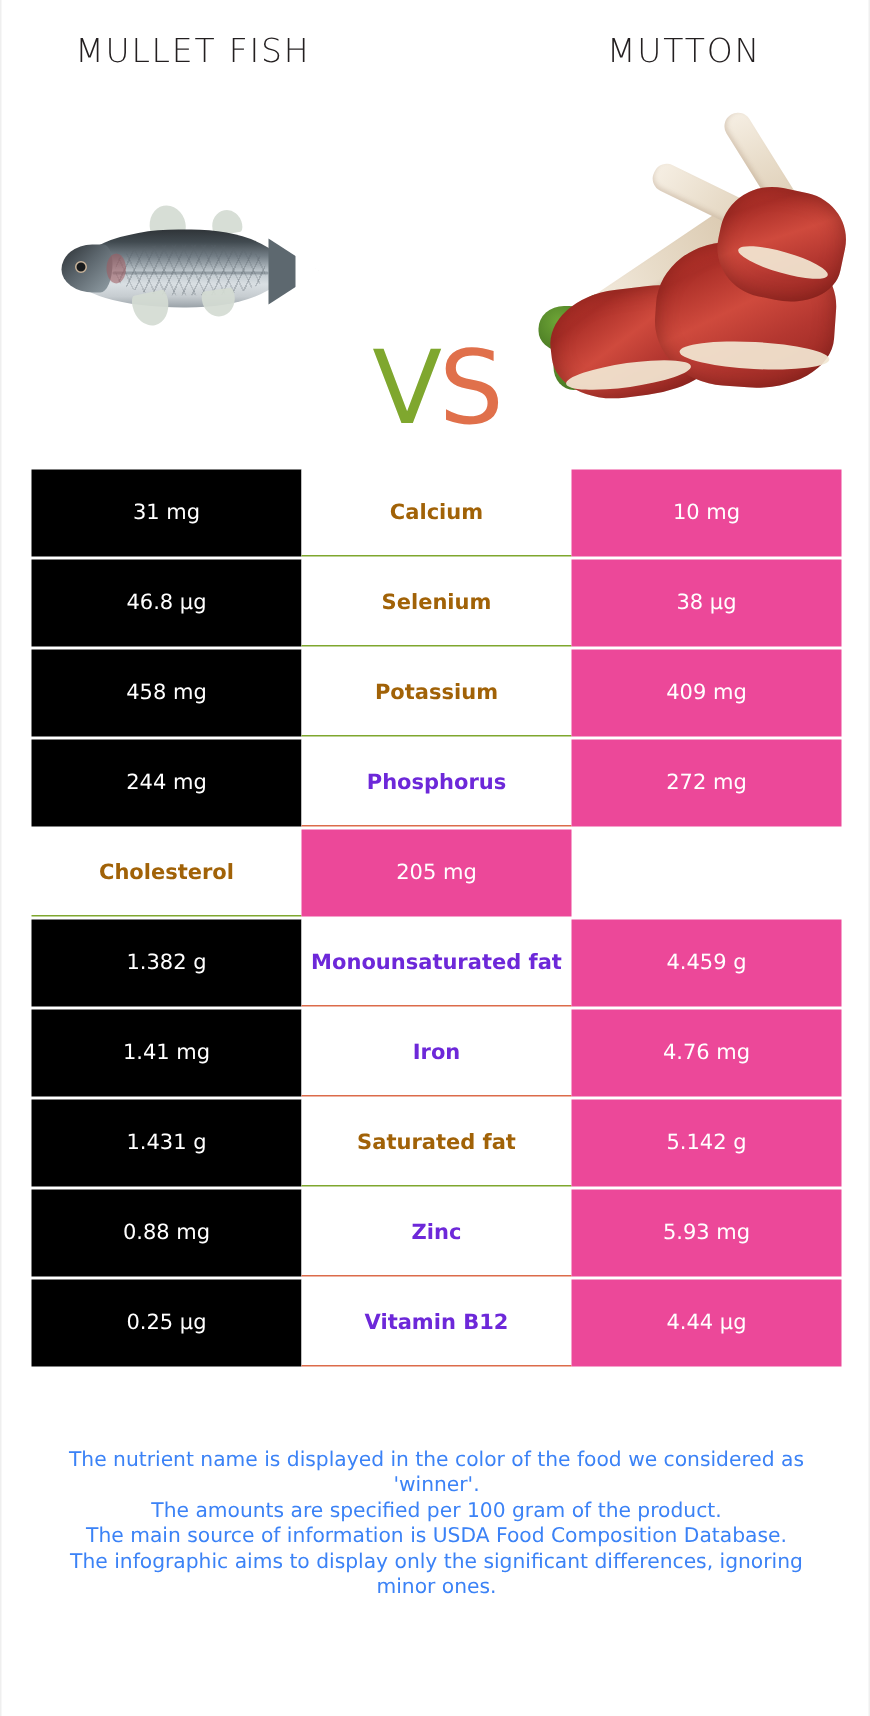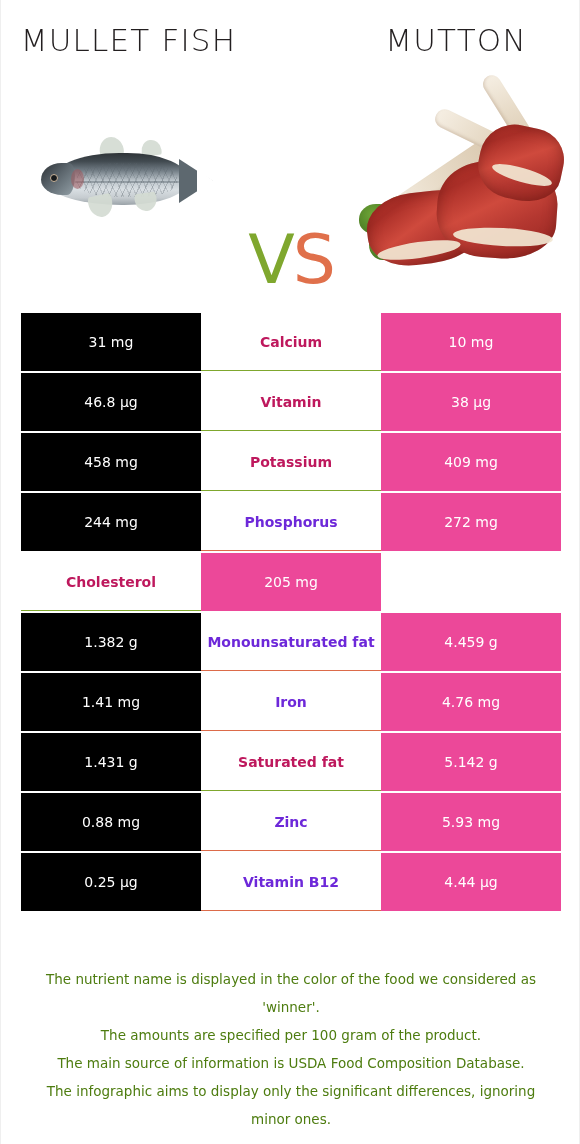--- a/index.html
+++ b/index.html
@@ -25,21 +25,21 @@
   .titles {
     position: absolute;
     top: 22px;
     left: 0;
     width: 580px;
     height: 40px;
   }
   .title {
     position: absolute;
     top: 0;
-    font-size: 31px;
+    font-size: 22px;
     font-weight: 300;
     letter-spacing: 1.2px;
     color: #231f20;
     text-transform: uppercase;
     white-space: nowrap;
     text-align: center;
     font-family: "DejaVu Sans", sans-serif;
     font-stretch: condensed;
   }
   #title-left  { left: 0;   width: 255px; }
@@ -228,33 +228,33 @@
     width: 180px;
     display: flex;
     align-items: center;
     justify-content: center;
     background: #ffffff;
     font-size: 14px;
     font-weight: 700;
     font-family: "DejaVu Sans", sans-serif;
     border-bottom: 1px solid transparent;
   }
-  .row.w-fish  .cell-mid { color: #be185d; border-bottom-color: #7FA72E; }
+  .row.w-fish  .cell-mid { color: #a16207; border-bottom-color: #7FA72E; }
   .row.w-meat  .cell-mid { color: #6d28d9; border-bottom-color: #DC6B4A; }
 
   
   #footer {
     position: absolute;
     left: 30px;
     top: 965px;
     width: 520px;
     text-align: center;
     font-size: 13.5px;
-    line-height: 28px;
-    color: #4d7c0f;
+    line-height: 17px;
+    color: #3b82f6;
     font-family: "DejaVu Sans", sans-serif;
   }
   #footer p { margin: 0; }
 </style>
 </head>
 <body>
 
 <div id="page">
 
   <div class="titles">
@@ -301,21 +301,21 @@
   </div>
 
   <div id="table">
       <div class="row w-fish">
         <div class="cell-left">31 mg</div>
         <div class="cell-mid">Calcium</div>
         <div class="cell-right">10 mg</div>
       </div>
       <div class="row w-fish">
         <div class="cell-left">46.8 µg</div>
-        <div class="cell-mid">Vitamin</div>
+        <div class="cell-mid">Selenium</div>
         <div class="cell-right">38 µg</div>
       </div>
       <div class="row w-fish">
         <div class="cell-left">458 mg</div>
         <div class="cell-mid">Potassium</div>
         <div class="cell-right">409 mg</div>
       </div>
       <div class="row w-meat">
         <div class="cell-left">244 mg</div>
         <div class="cell-mid">Phosphorus</div>

